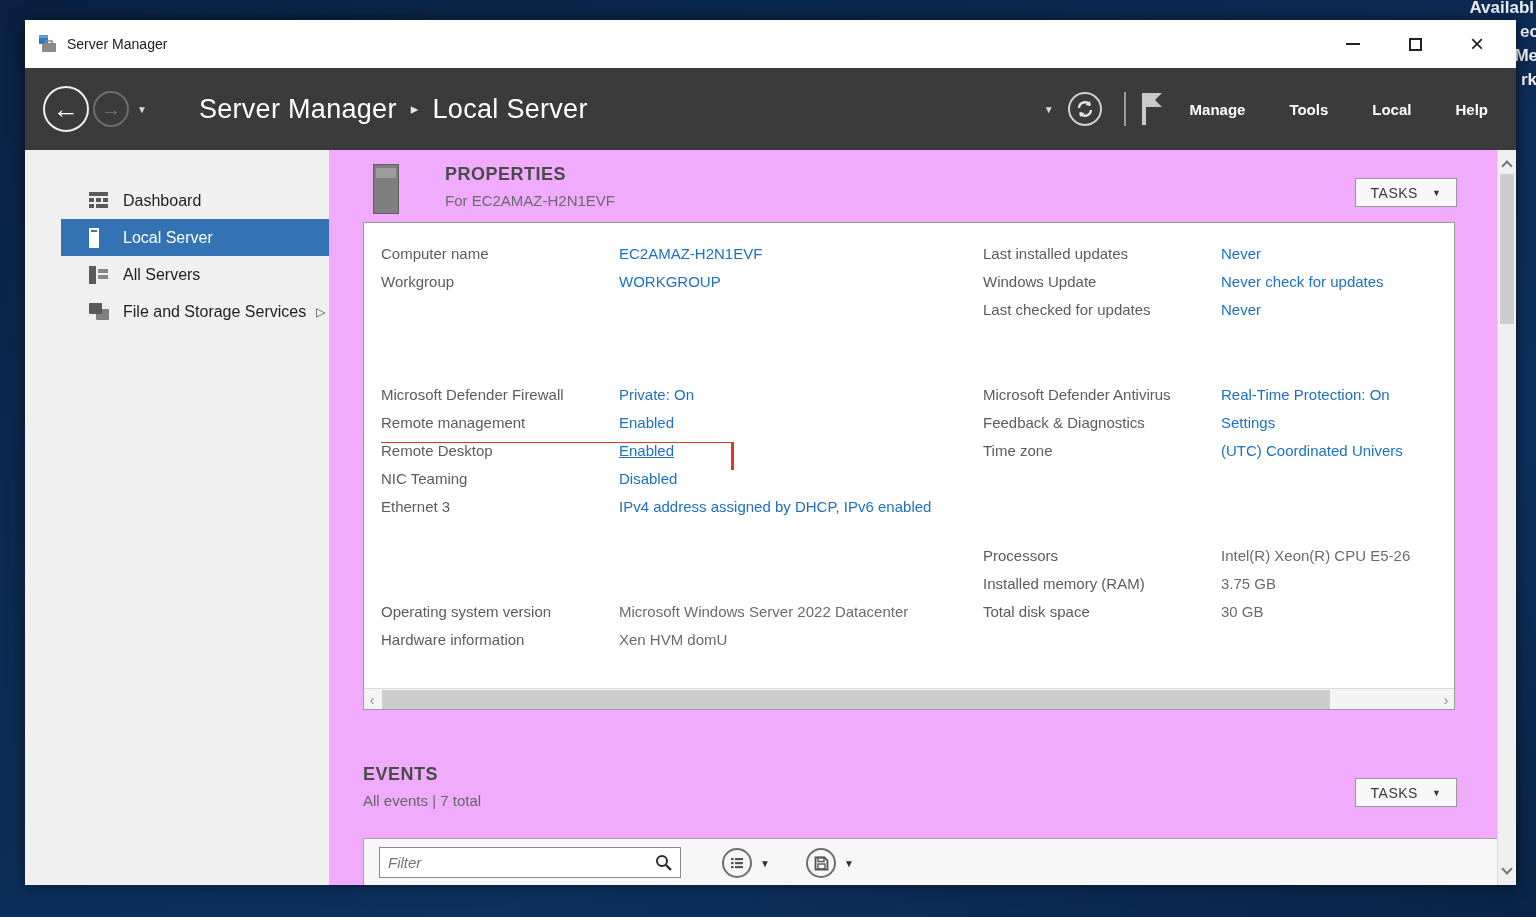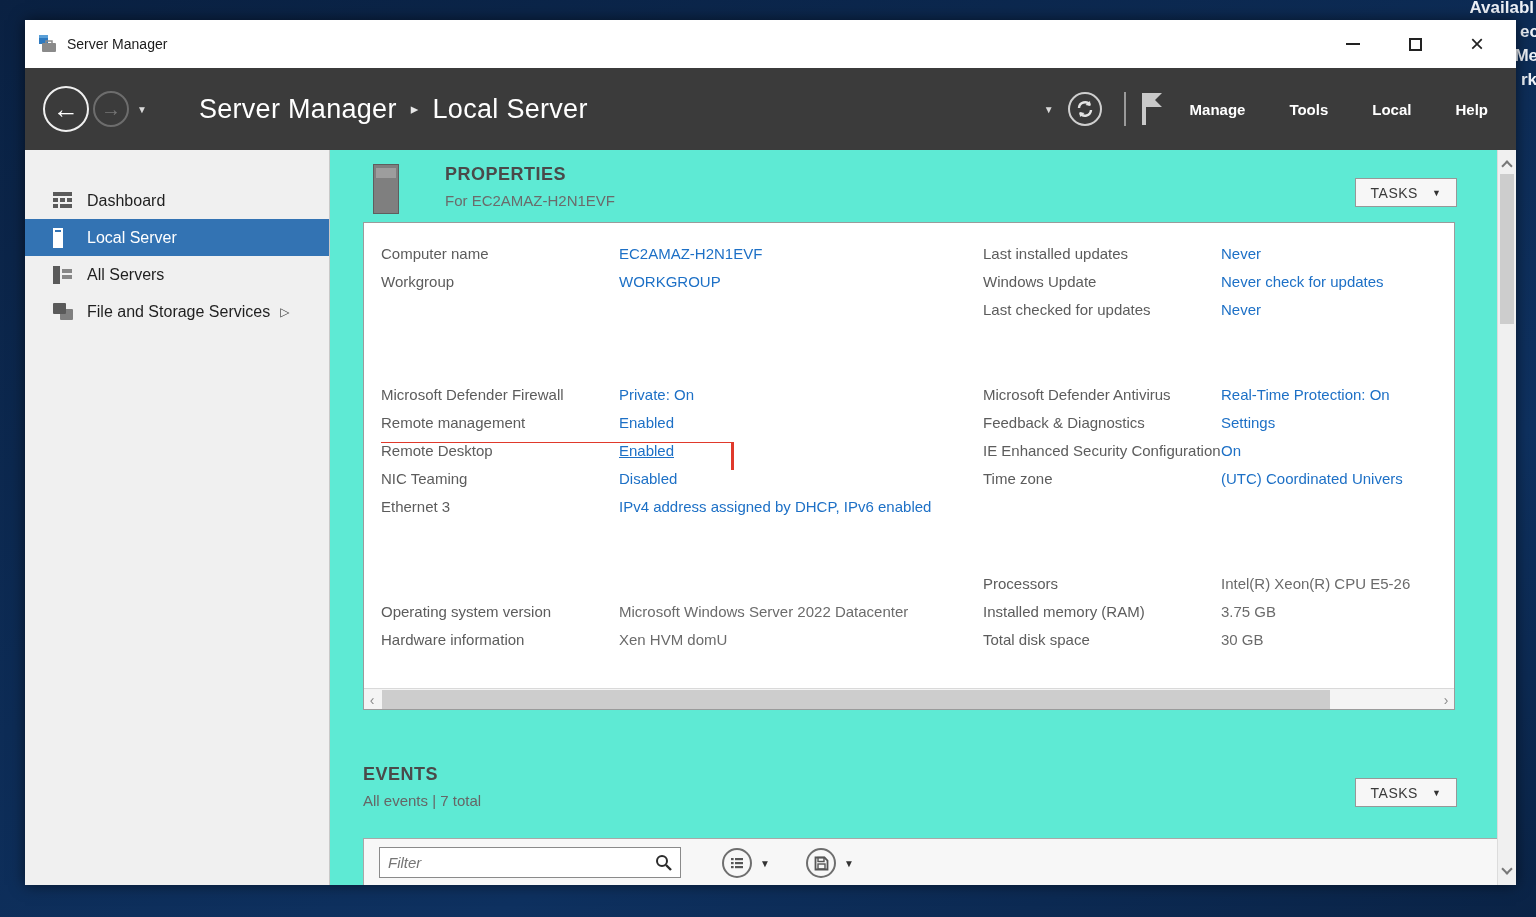--- a/index.html
+++ b/index.html
@@ -33,27 +33,27 @@
   .breadcrumb { margin-left:52px; font-size:27px; font-weight:300; letter-spacing:.3px; display:flex; align-items:center; gap:14px; white-space:nowrap; }
   .breadcrumb .sep { font-size:15px; color:#e8e8e8; }
   .nav-right { position:absolute; right:28px; display:flex; align-items:center; gap:0; }
   .nav-icon { display:flex; align-items:center; justify-content:center; }
   .refresh-circle { width:34px; height:34px; border:2px solid #cfcfcf; border-radius:50%; display:flex; align-items:center; justify-content:center; margin:0 10px 0 14px; }
   .nav-sep { width:2px; height:34px; background:#9a9a9a; margin:0 12px; }
   .nav-menu { display:flex; gap:44px; margin-left:26px; font-size:15px; font-weight:bold; }
   .nav-menu span { cursor:default; }
 
   .content { position:relative; height:735px; display:flex; overflow:hidden; }
-  .sidebar { width:305px; background:#f0f0f0; border-right:1px solid #c9c9c9; padding-top:32px; }
+  .sidebar { width:305px; background:#f0f0f0; border-right:1px solid #c9c9c9; padding-top:32px;padding-left:36px; }
   .side-item { height:37px; display:flex; align-items:center; padding-left:28px; font-size:16px; color:#1f1f1f; cursor:default; }
   .side-item.selected { background:#3373b3; color:#ffffff; }
   .side-item .s-icon { width:20px; height:18px; margin-right:14px; display:flex; align-items:center; }
   .side-item .expander { margin-left:10px; font-size:12px; color:#444; }
 
-  .main { position:relative; flex:1; background:#5eead4; overflow:hidden; }
+  .main { position:relative; flex:1; background:#f0abfc; overflow:hidden; }
 
   
   .props-icon { position:absolute; left:43px; top:14px; width:26px; height:50px; background:#7f7f7f; border:1px solid #5e5e5e; }
   .props-icon::before { content:''; position:absolute; left:2px; top:3px; right:2px; height:10px; background:#9d9d9d; }
   .props-title { position:absolute; left:115px; top:14px; font-size:18px; font-weight:bold; color:#4a4a4a; letter-spacing:.5px; }
   .props-sub { position:absolute; left:115px; top:42px; font-size:15px; color:#6b6b6b; }
   .tasks-btn { position:absolute; width:102px; height:29px; border:1px solid #989898; background:#f7f7f7; display:flex; align-items:center; justify-content:center; gap:14px; font-size:14px; color:#3a3a3a; letter-spacing:.5px; cursor:default; }
   .tasks-btn .caret { font-size:9px; color:#333; }
   .tasks-props { right:40px; top:28px; }
   .tasks-events { right:40px; top:628px; }
@@ -285,24 +285,20 @@
               <div style="height: 57px;"></div>
               <div class="prow">
                 <span class="plabel">Microsoft Defender Antivirus</span>
                 <span class="pvalue link">Real-Time Protection: On</span>
               </div>
               <div class="prow">
                 <span class="plabel">Feedback &amp; Diagnostics</span>
                 <span class="pvalue link">Settings</span>
               </div>
               <div class="prow">
-                <span class="plabel">IE Enhanced Security Configuration</span>
-                <span class="pvalue link">On</span>
-              </div>
-              <div class="prow">
                 <span class="plabel">Time zone</span>
                 <span class="pvalue link">(UTC) Coordinated Univers</span>
               </div>
               <div style="height: 77px;"></div>
               <div class="prow">
                 <span class="plabel">Processors</span>
                 <span class="pvalue text">Intel(R) Xeon(R) CPU E5-26</span>
               </div>
               <div class="prow">
                 <span class="plabel">Installed memory (RAM)</span>

